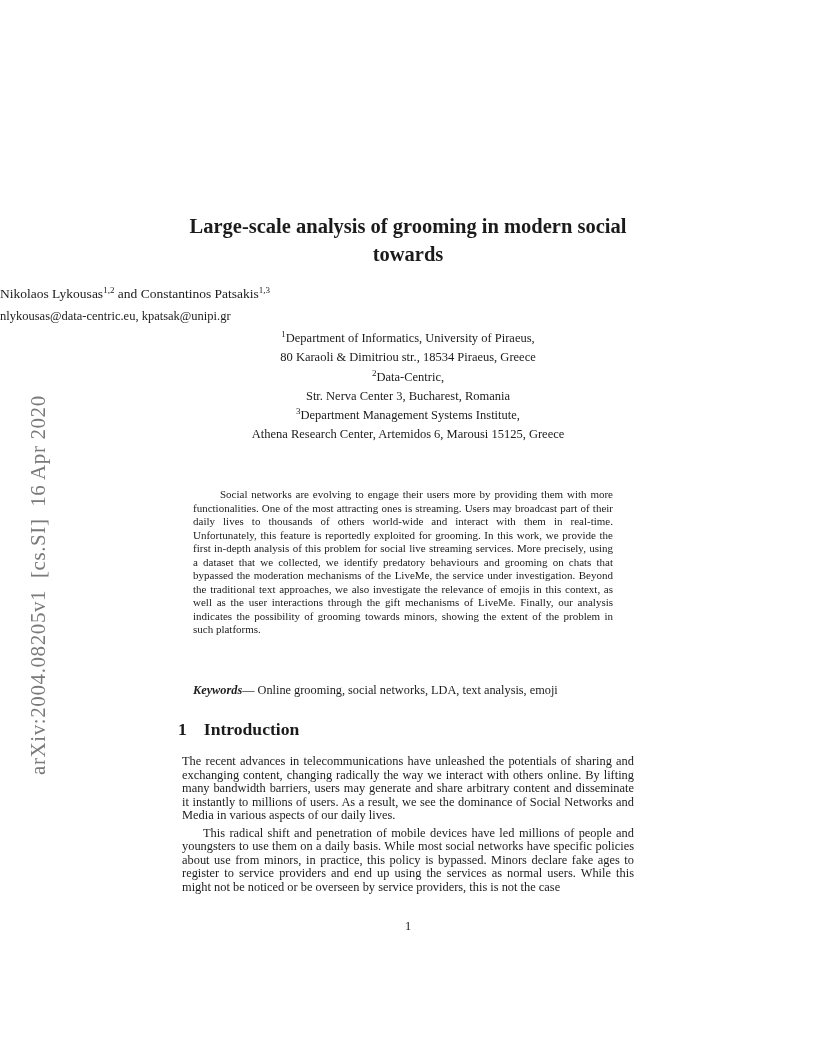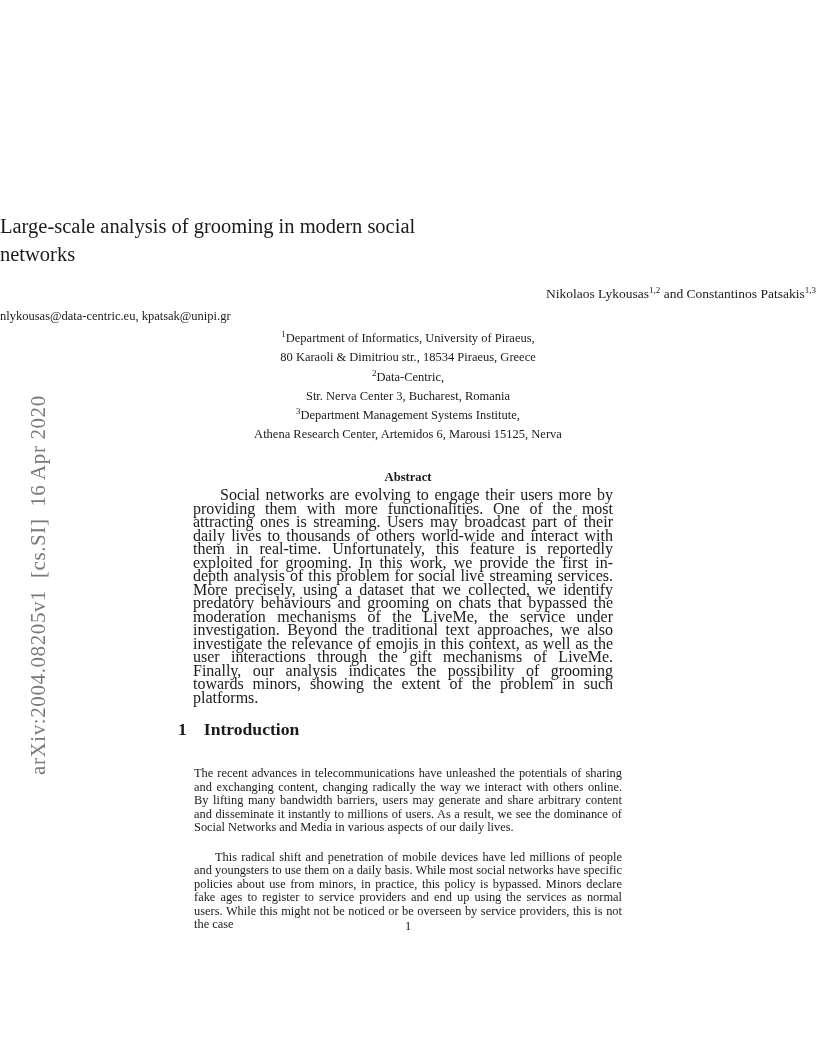--- a/index.html
+++ b/index.html
@@ -19,26 +19,27 @@
     transform-origin: 0 0;
     transform: rotate(-90deg);
     white-space: pre;
     font-size: 21px;
     letter-spacing: 0.6px;
     color: #7a7a7a;
   }
 
   .title {
     position: absolute; top: 212px; left: 0; width: 816px;
-    font-size: 20.5px; line-height: 28px;
+    text-align: center;
+    font-size: 20.5px; line-height: 28px; font-weight: bold;
   }
 
   .authors {
     position: absolute; top: 286px; left: 0; width: 816px;
-    text-align: right;
+    text-align: left;
     font-size: 13.5px;
   }
   .authors sup, .affiliations sup { font-size: 9px; line-height: 0; }
 
   .emails {
     position: absolute; top: 309px; left: 0; width: 816px;
     text-align: left;
     font-size: 12.5px;
   }
 
@@ -49,21 +50,21 @@
   }
 
   .abstract-heading {
     position: absolute; top: 470px; left: 0; width: 816px;
     text-align: center;
     font-weight: bold; font-size: 12.6px;
   }
 
   .abstract-body {
     position: absolute; top: 488px; left: 193px; width: 420px;
-    font-size: 16px; line-height: 13.5px;
+    font-size: 11px; line-height: 13.5px;
     text-align: justify;
     text-indent: 27px;
   }
 
   .keywords {
     position: absolute; top: 683px; left: 193px; width: 424px;
     font-size: 12.3px;
   }
   .keywords .kw-label { font-weight: bold; font-style: italic; }
 
@@ -71,58 +72,58 @@
     position: absolute; top: 719px; left: 178px; width: 460px;
     font-weight: bold; font-size: 17.6px;
   }
   .section-heading .sec-num { margin-right: 17px; }
 
   .intro {
     position: absolute; top: 751px; left: 178px; width: 460px;
     font-size: 12.4px; line-height: 13.5px;
     text-align: justify;
   }
-  .intro p { margin: 16px; padding: 0; }
+  .intro p { margin: 4px; padding: 0; }
   .intro p.indented { text-indent: 21px; margin-top: 1px; }
 
   .page-number {
     position: absolute; top: 919px; left: 0; width: 816px;
     text-align: center;
     font-size: 12.4px;
   }
 </style>
 </head>
 <body>
 
 <div class="page">
 
   <div class="watermark">arXiv:2004.08205v1  [cs.SI]  16 Apr 2020</div>
 
   <div class="title">
     <div>Large-scale analysis of grooming in modern social</div>
-    <div>networks</div>
+    <div>towards</div>
   </div>
 
   <div class="authors"><span>Nikolaos Lykousas</span><sup>1,2</sup><span> and </span><span>Constantinos Patsakis</span><sup>1,3</sup></div>
 
   <div class="emails">nlykousas@data-centric.eu, kpatsak@unipi.gr</div>
 
   <div class="affiliations">
     <div><sup>1</sup><span>Department of Informatics, University of Piraeus,</span></div>
     <div><sup></sup><span>80 Karaoli &amp; Dimitriou str., 18534 Piraeus, Greece</span></div>
     <div><sup>2</sup><span>Data-Centric,</span></div>
     <div><sup></sup><span>Str. Nerva Center 3, Bucharest, Romania</span></div>
     <div><sup>3</sup><span>Department Management Systems Institute,</span></div>
-    <div><sup></sup><span>Athena Research Center, Artemidos 6, Marousi 15125, Nerva</span></div>
+    <div><sup></sup><span>Athena Research Center, Artemidos 6, Marousi 15125, Greece</span></div>
   </div>
 
-  <div class="abstract-heading">Abstract</div>
 
   <div class="abstract-body">Social networks are evolving to engage their users more by providing them with more functionalities. One of the most attracting ones is streaming. Users may broadcast part of their daily lives to thousands of others world-wide and interact with them in real-time. Unfortunately, this feature is reportedly exploited for grooming. In this work, we provide the first in-depth analysis of this problem for social live streaming services. More precisely, using a dataset that we collected, we identify predatory behaviours and grooming on chats that bypassed the moderation mechanisms of the LiveMe, the service under investigation. Beyond the traditional text approaches, we also investigate the relevance of emojis in this context, as well as the user interactions through the gift mechanisms of LiveMe. Finally, our analysis indicates the possibility of grooming towards minors, showing the extent of the problem in such platforms.</div>
 
+  <div class="keywords"><span class="kw-label">Keywords</span><span>— Online grooming, social networks, LDA, text analysis, emoji</span></div>
 
   <div class="section-heading"><span class="sec-num">1</span><span>Introduction</span></div>
 
   <div class="intro">
     <p>The recent advances in telecommunications have unleashed the potentials of sharing and exchanging content, changing radically the way we interact with others online. By lifting many bandwidth barriers, users may generate and share arbitrary content and disseminate it instantly to millions of users. As a result, we see the dominance of Social Networks and Media in various aspects of our daily lives.</p>
     <p class="indented">This radical shift and penetration of mobile devices have led millions of people and youngsters to use them on a daily basis. While most social networks have specific policies about use from minors, in practice, this policy is bypassed. Minors declare fake ages to register to service providers and end up using the services as normal users. While this might not be noticed or be overseen by service providers, this is not the case</p>
   </div>
 
   <div class="page-number">1</div>
 

